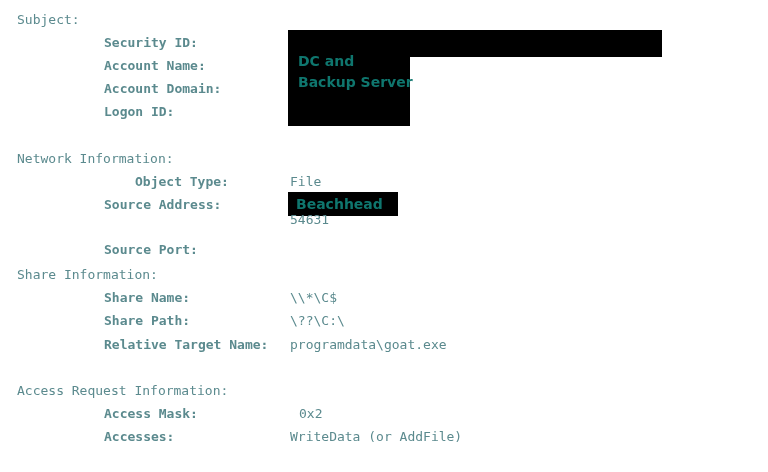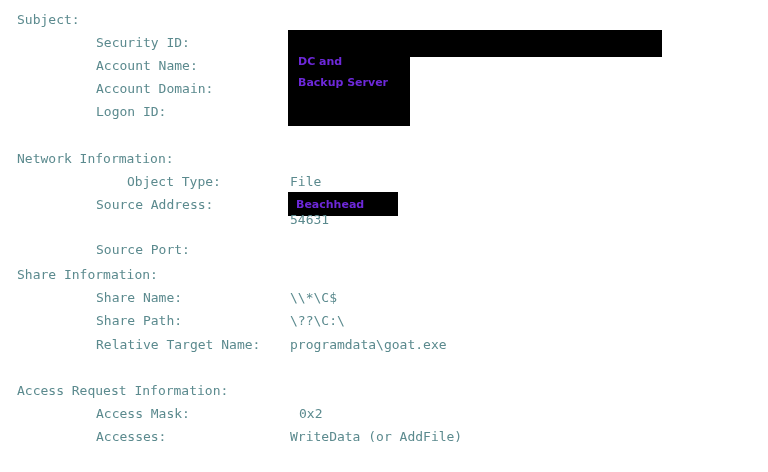--- a/index.html
+++ b/index.html
@@ -15,32 +15,32 @@
       font-family: "DejaVu Sans Mono", "Liberation Mono", monospace;
       font-size: 13px;
       color: #5b8a8e;
     }
     .line {
       position: absolute;
       white-space: pre;
       line-height: 16px;
     }
     .section-title { left: 17px; text-align: right; }
-    .field-label { left: 96px; }
+    .field-label { left: 104px; font-weight: bold; }
     .field-value { left: 290px; }
     .redact {
       position: absolute;
       background: #000000;
     }
     .redact-label {
       position: absolute;
-      color: #6d28d9;
+      color: #0f766e;
       font-family: "DejaVu Sans", "Liberation Sans", sans-serif;
       font-weight: bold;
-      font-size: 11px;
+      font-size: 14px;
       line-height: 21px;
       white-space: pre;
     }
   </style>
 </head>
 <body>
 
 <div class="line section-title" style="top:12px;">Subject:</div>
 <div class="line field-label" style="top:35px;">Security ID:</div>
 <div class="line field-label" style="top:58px;">Account Name:</div>

